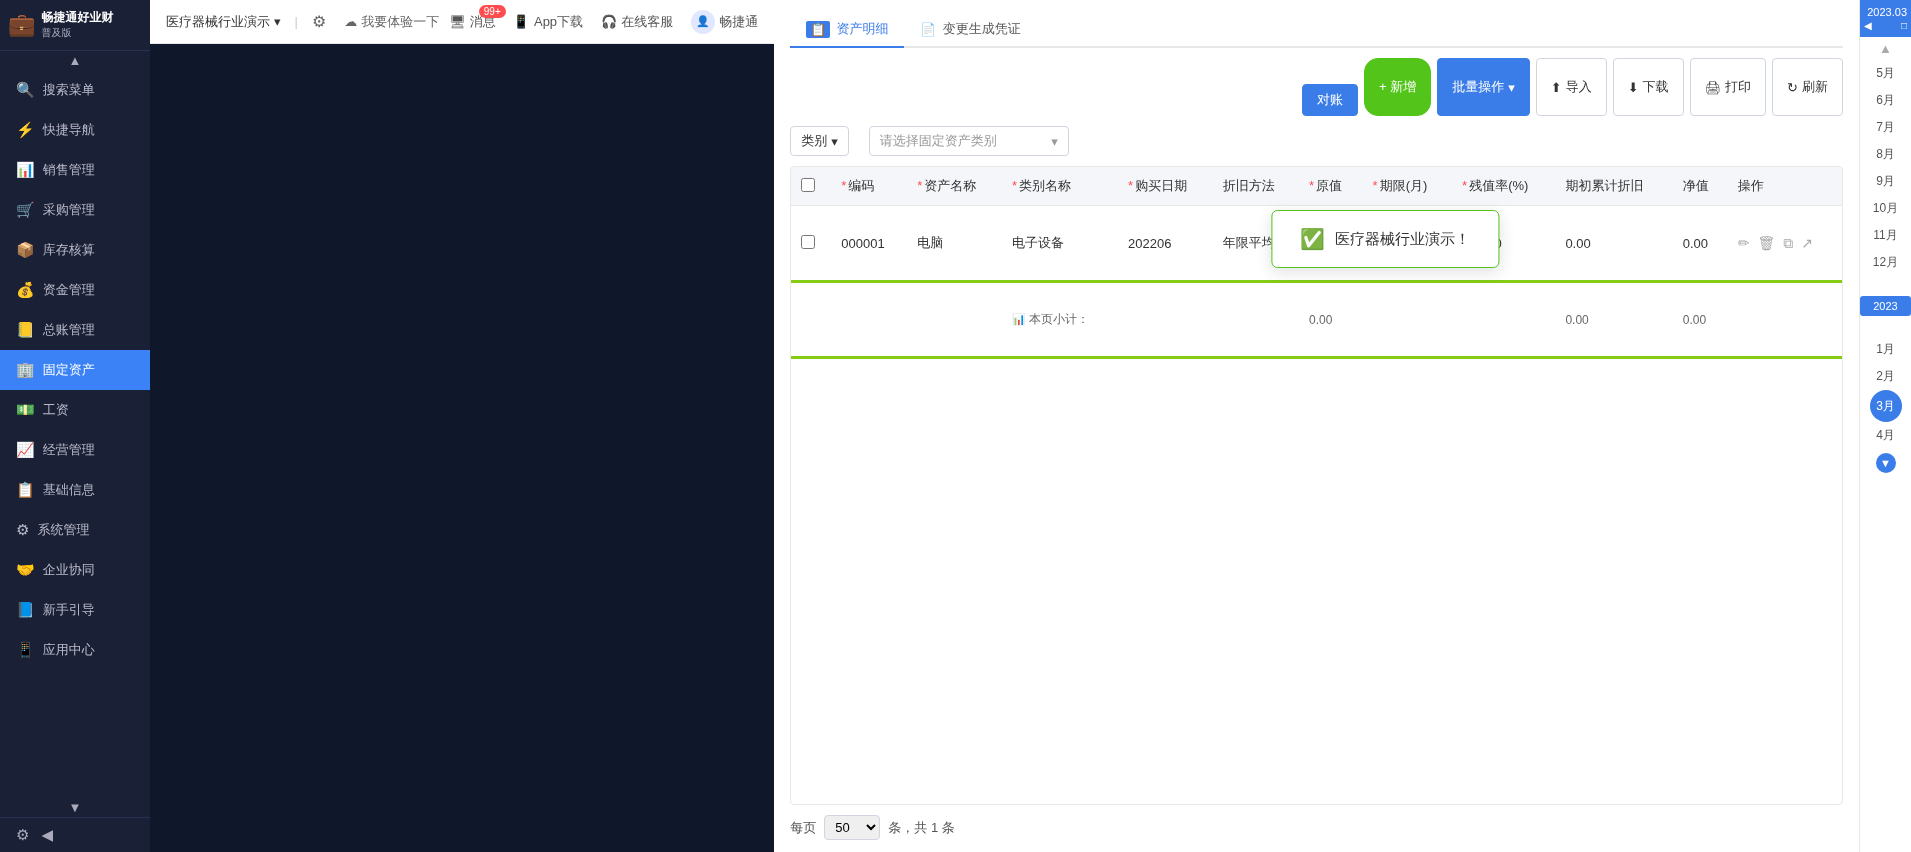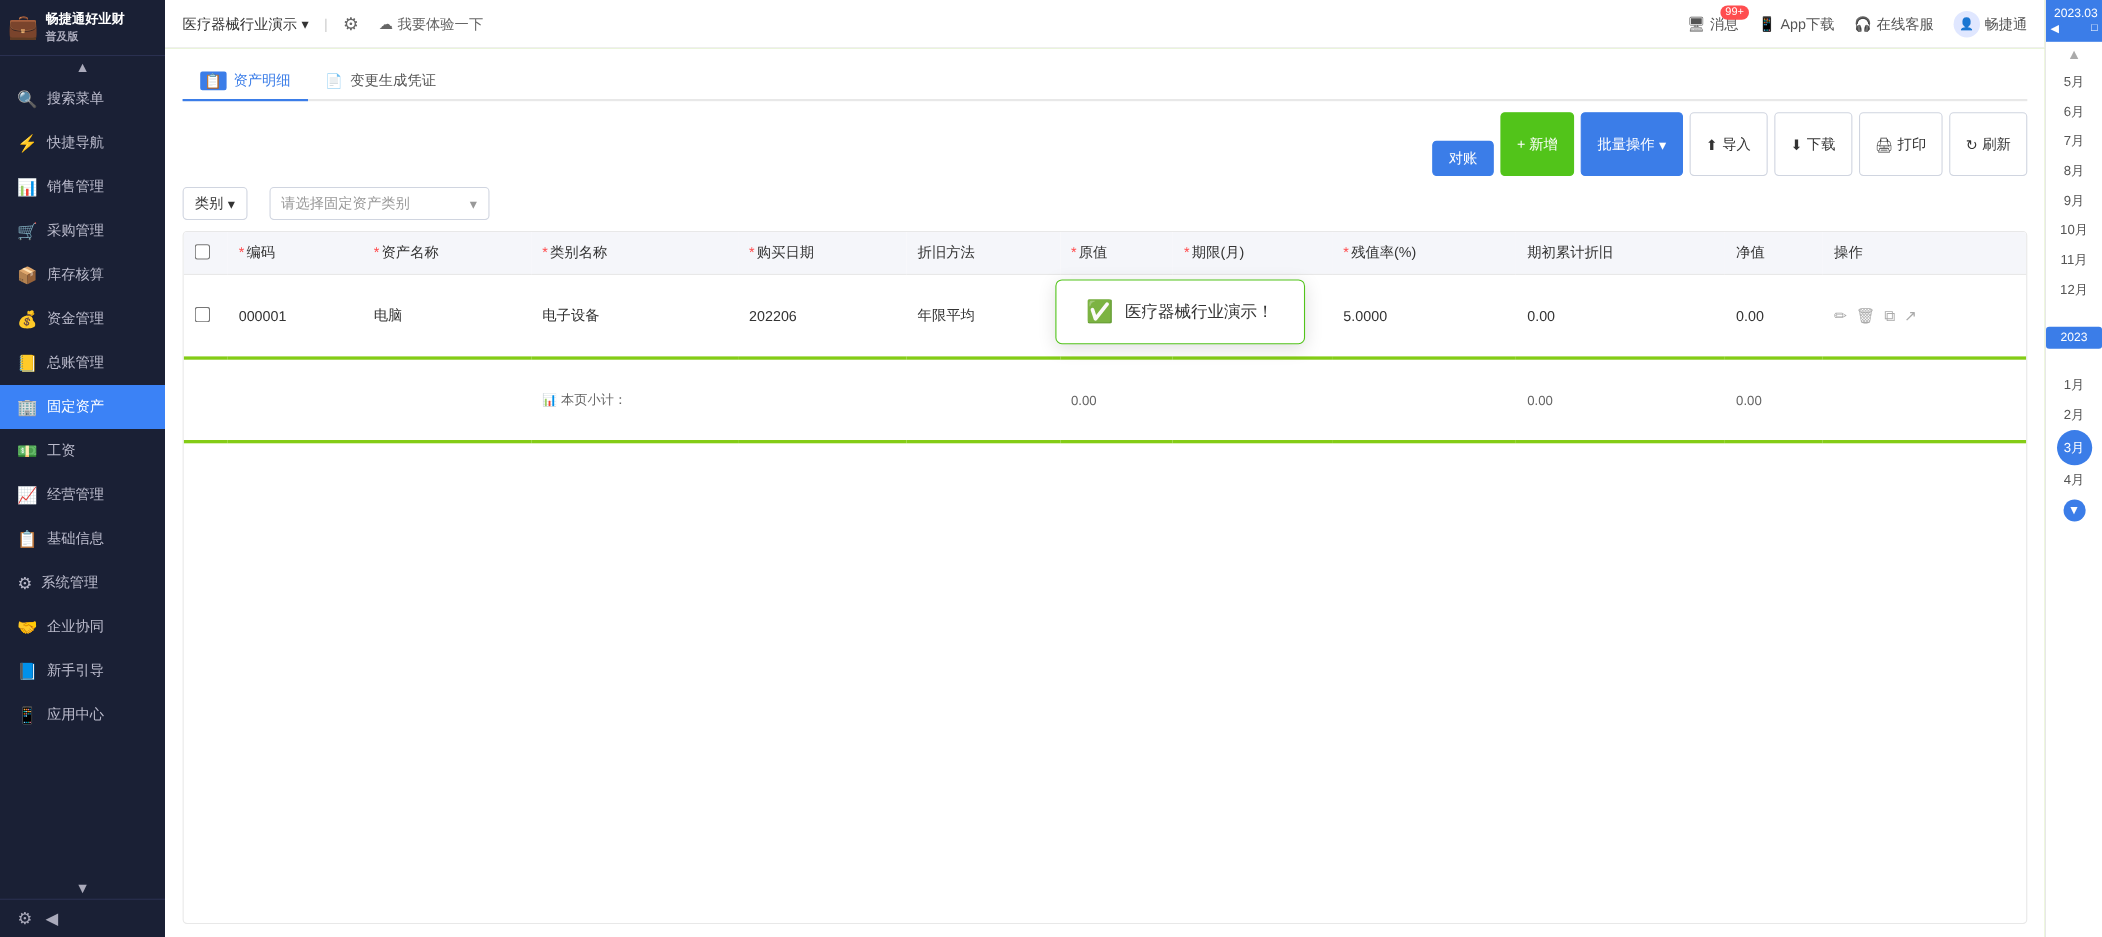--- a/index.html
+++ b/index.html
@@ -25,21 +25,20 @@
     }
     .sidebar-logo-text {
       color: #fff;
       font-size: 12px;
       font-weight: bold;
       line-height: 1.3;
     }
     .sidebar-logo-sub {
       color: #aab;
       font-size: 10px;
-      font-weight: bold;
     }
     .sidebar-scroll-btn {
       background: none;
       border: none;
       color: #aab;
       cursor: pointer;
       padding: 2px;
       text-align: center;
     }
     .sidebar-nav {
@@ -71,24 +70,24 @@
       gap: 12px;
       align-items: center;
       border-top: 1px solid #2a3050;
     }
     .sidebar-bottom-icon { color: #aab; cursor: pointer; font-size: 15px; }
 
     
     .main-content {
       flex: 1;
       display: flex;
-      flex-direction: column;
+      flex-direction: row;
       height: 100%;
       overflow: hidden;
-      background: #84cc16;
+      background: #0f172a;
     }
 
     
     .topbar {
       background: #fff;
       height: 44px;
       display: flex;
       align-items: center;
       padding: 0 16px;
       border-bottom: 1px solid #e8e8e8;
@@ -221,20 +220,21 @@
     .btn-primary {
       background: #3b7de8;
       color: #fff;
       border-color: #3b7de8;
       margin-top: 26px;
     }
     .btn-success {
       background: #52c41a;
       color: #fff;
       border-color: #52c41a;
+      border-radius: 14px;
     }
     .btn-batch {
       background: #3b7de8;
       color: #fff;
       border-color: #3b7de8;
     }
 
     
     .filter-bar {
       display: flex;
@@ -641,20 +641,30 @@
       </table>
     </div>
 
     <div class="toast-overlay">
       <div class="toast">
         <span class="toast-check">✅</span>
         <span>医疗器械行业演示！</span>
       </div>
     </div>
 
+    <div class="pagination">
+      <span>每页</span>
+      <select class="page-size-select">
+        <option value="50">50</option>
+        <option value="10">10</option>
+        <option value="20">20</option>
+        <option value="100">100</option>
+      </select>
+      <span>条，共 1 条</span>
+    </div>
   </div>
 </div>
 
 <div class="right-sidebar">
   <div class="right-sidebar-header">
     <span>2023.03</span>
     <div style="display:flex;justify-content:space-between;margin-top:2px;">
       <span style="font-size:10px;">◀</span>
       <span style="font-size:10px;">□</span>
     </div>

